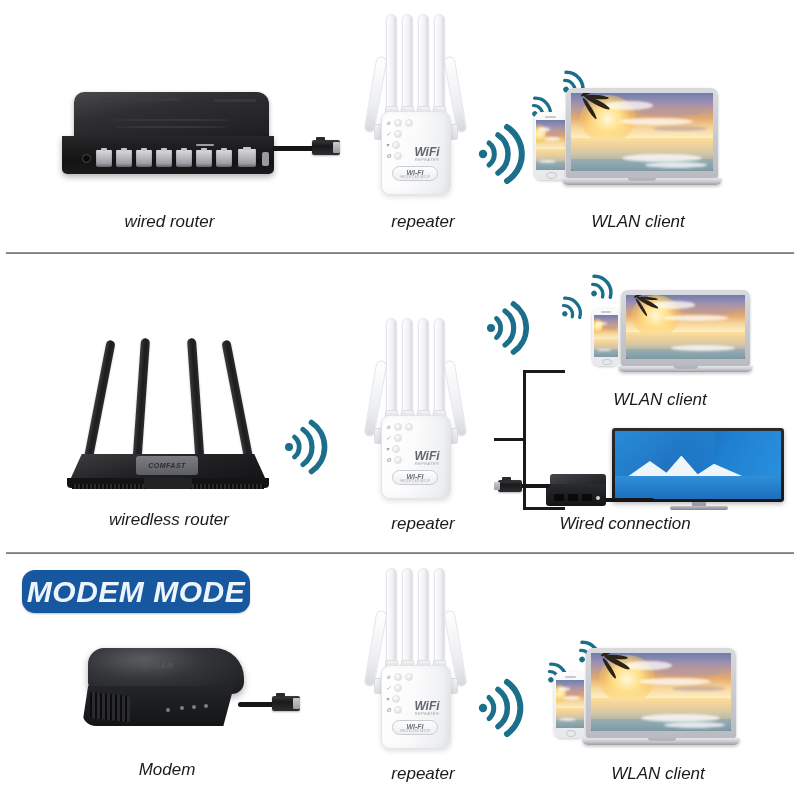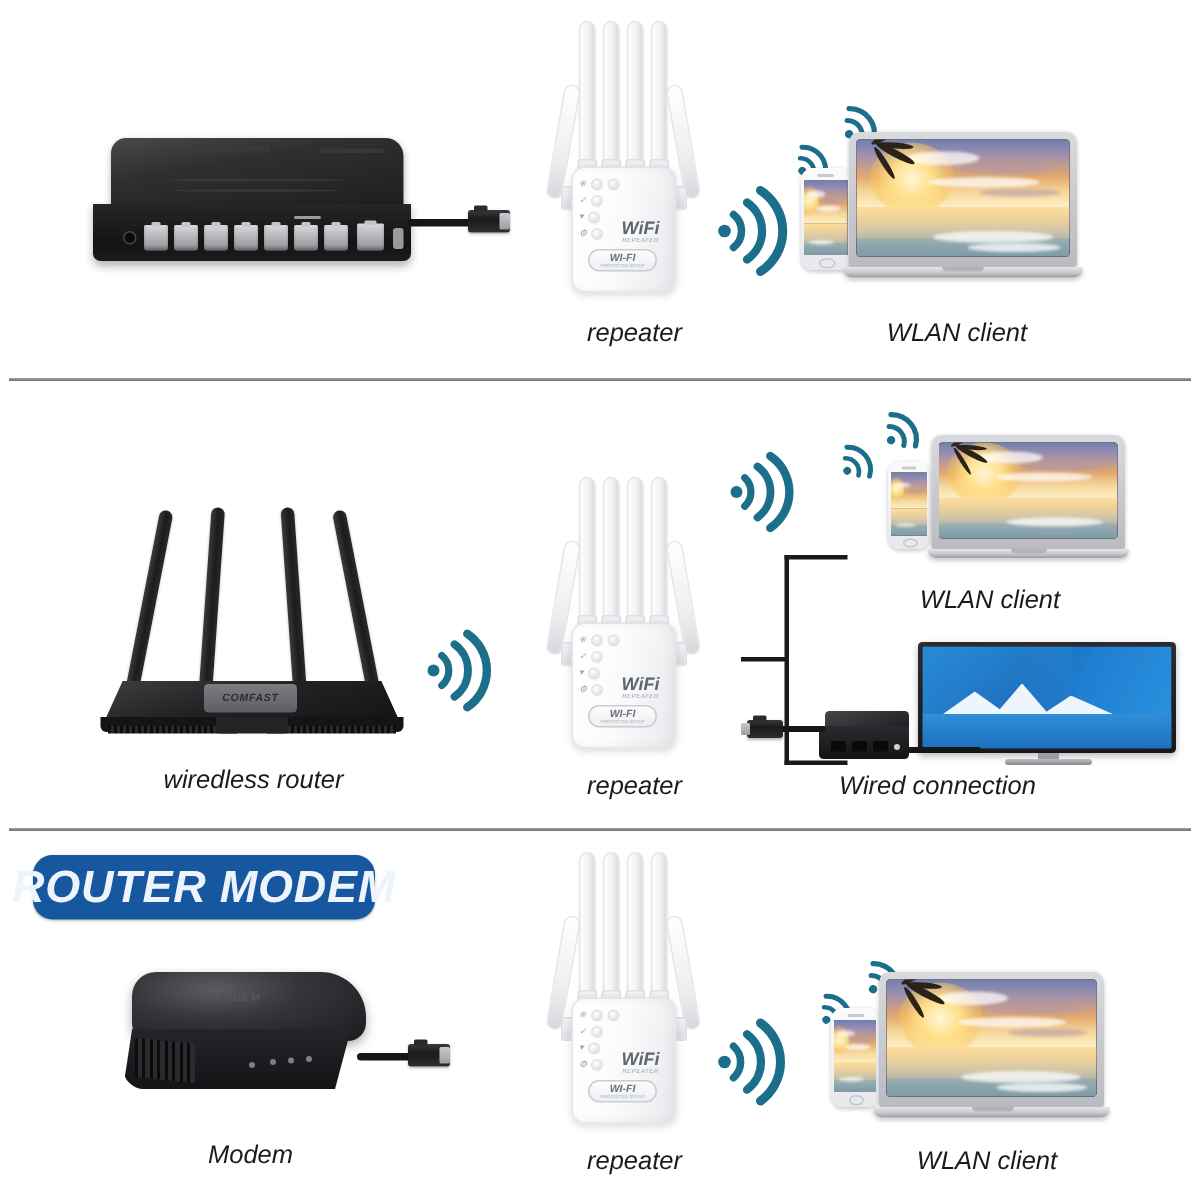--- a/index.html
+++ b/index.html
@@ -418,20 +418,21 @@
               <span style="left:16%;top:4%;width:44%;height:4px;transform:rotate(5deg);"></span>
               <span style="left:8%;top:2%;width:34%;height:4px;transform:rotate(-28deg);"></span>
             </div>
           </div>
         </div>
       </div>
       <div class="lp-base" style="left:0;top:90px;width:160px;height:7px;"></div>
       <div class="lp-notch" style="left:66px;top:90px;width:28px;height:3px;"></div>
     </div>
 
+    <div class="caption" style="left:62px;top:212px;width:215px;">wired router</div>
     <div class="caption" style="left:368px;top:212px;width:110px;">repeater</div>
     <div class="caption" style="left:548px;top:212px;width:180px;">WLAN client</div>
   </div>
 
   <div class="panel" style="top:252px;height:300px;">
 
 
     <div class="wlrouter" style="left:58px;top:78px;width:220px;height:165px;">
       <div class="wl-ant" style="left:24px;top:8px;width:9px;height:130px;transform:rotate(11deg);transform-origin:50% 100%;"></div>
       <div class="wl-ant" style="left:74px;top:8px;width:9px;height:130px;transform:rotate(4deg);transform-origin:50% 100%;"></div>
@@ -613,21 +614,21 @@
 
     <div class="caption" style="left:44px;top:258px;width:250px;">wiredless router</div>
 
     <div class="caption" style="left:520px;top:262px;width:210px;">Wired connection</div>
     <div class="caption" style="left:368px;top:262px;width:110px;">repeater</div>
   </div>
 
   <div class="panel" style="top:552px;height:248px;">
 
     <div class="mode-badge" style="left:22px;top:18px;width:228px;height:43px;font-size:30px;background:#1657a0;">
-      <span>ROUTER MODEM</span>
+      <span>MODEM MODE</span>
     </div>
 
     <div class="modem" style="left:82px;top:96px;width:170px;height:96px;">
       <div class="md-top" style="left:6px;top:0;width:156px;height:46px;"></div>
       <div class="md-logo" style="left:60px;top:14px;font-size:7px;">MODEM</div>
       <div class="md-front" style="left:0;top:38px;width:152px;height:40px;
            clip-path:polygon(4% 0,100% 0,93% 100%,0 100%);"></div>
       <div class="md-vent" style="left:8px;top:46px;width:40px;height:26px;transform:skewY(6deg);"></div>
       <div class="md-led" style="left:84px;top:60px;width:4px;height:4px;"></div>
       <div class="md-led" style="left:98px;top:58px;width:4px;height:4px;"></div>

